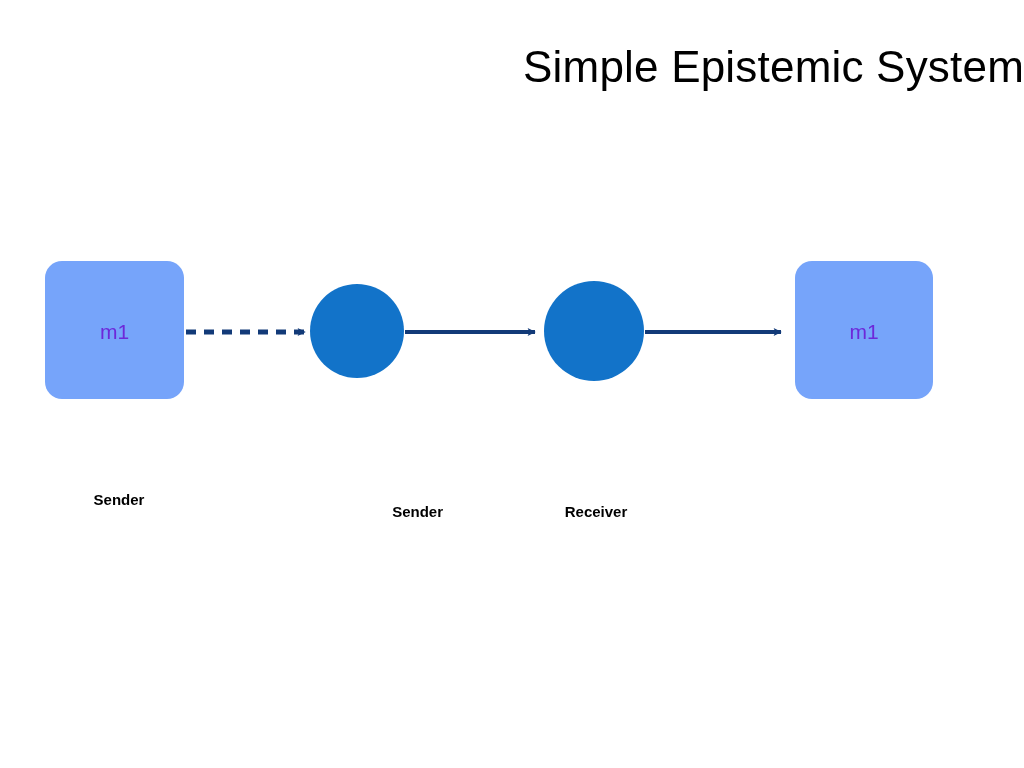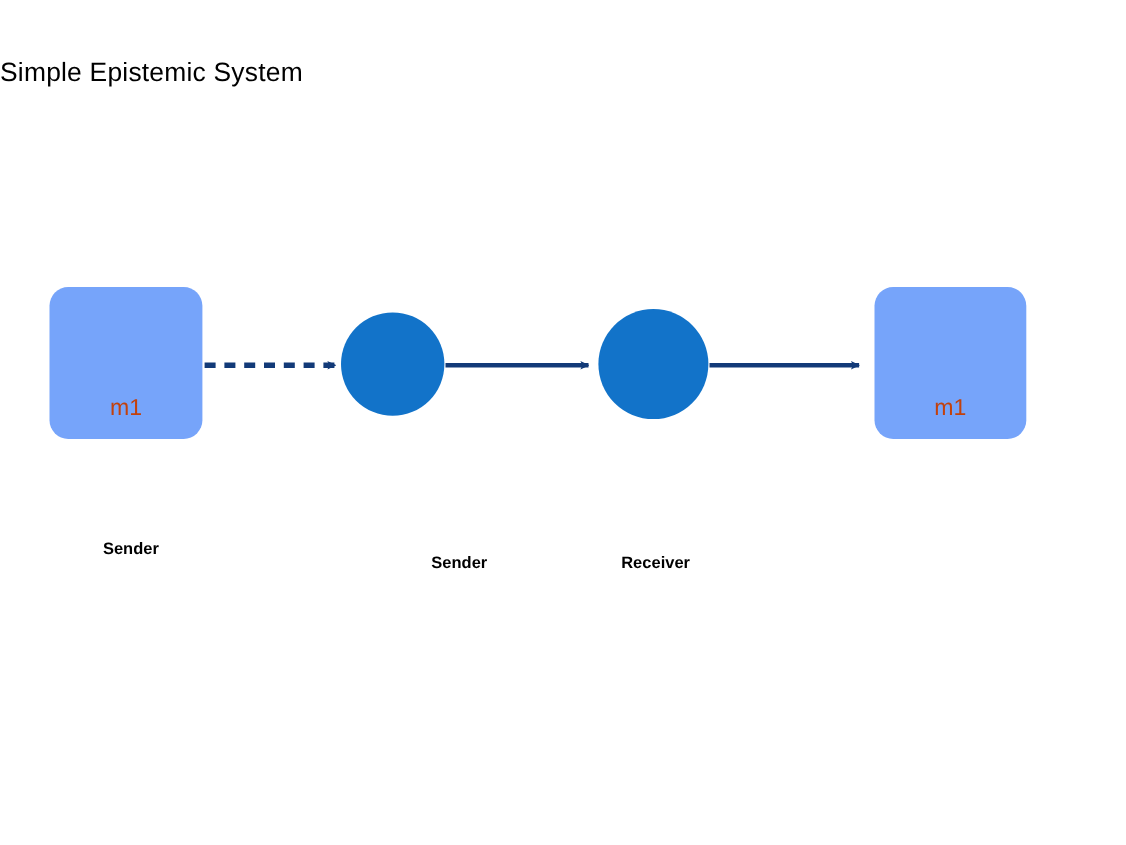--- a/index.html
+++ b/index.html
@@ -16,23 +16,23 @@
     overflow: hidden;
     font-family: "Liberation Sans", "DejaVu Sans", sans-serif;
   }
 
   
   #diagram-title {
     position: absolute;
     left: 0;
     top: 47px;
     width: 1024px;
-    text-align: left;
+    text-align: right;
     font-family: "Liberation Sans", "DejaVu Sans", sans-serif;
-    font-size: 24px;
+    font-size: 44px;
     font-weight: 400;
     color: #000000;
     letter-spacing: 0.2px;
     line-height: 40px;
     white-space: nowrap;
   }
 
   
   #diagram-svg {
     position: absolute;
@@ -41,24 +41,23 @@
     width: 1024px;
     height: 768px;
   }
 
   
   .node-text {
     position: absolute;
     font-family: "Liberation Sans", "DejaVu Sans", sans-serif;
     font-size: 21px;
     font-weight: 400;
-    color: #c2410c;
+    color: #6d28d9;
     text-align: center;
     white-space: nowrap;
-    margin-top: 39px;
   }
   #message-set-value {
     left: 45px;
     top: 320px;
     width: 139px;
     line-height: 24px;
   }
   #judgment-value {
     left: 795px;
     top: 320px;

